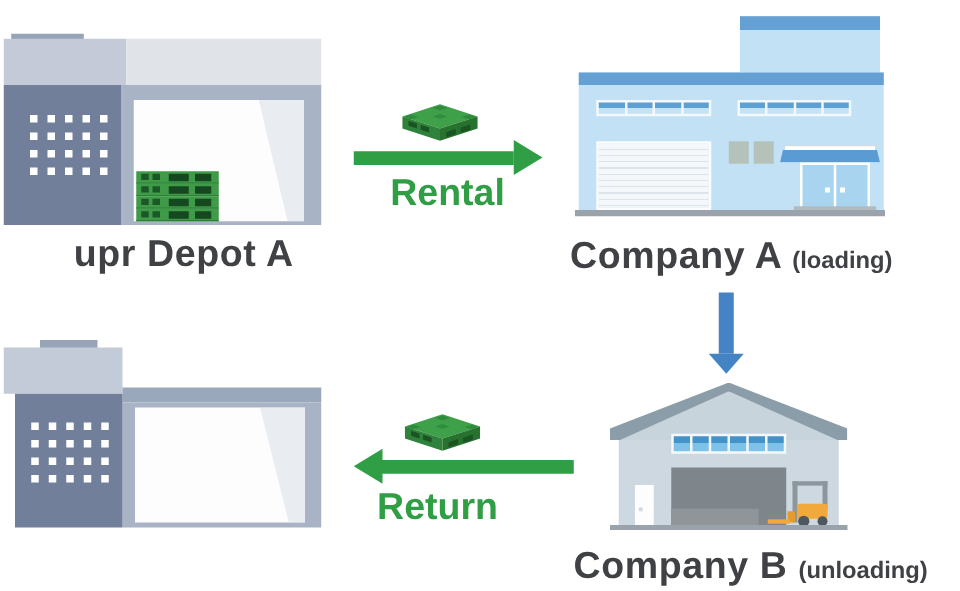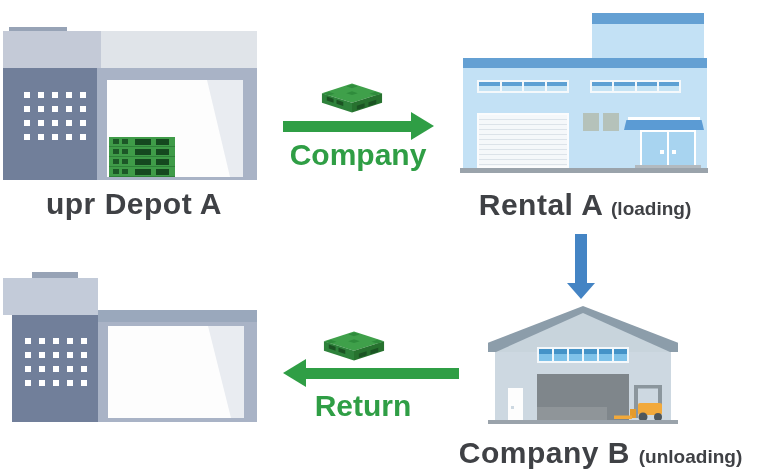--- a/index.html
+++ b/index.html
@@ -70,40 +70,40 @@
           <span></span>
           <span></span>
           <span></span>
           <span></span>
           <span></span>
           <span></span>
           <span></span>
         </div>
     </div>
   </div>
-  <div class="a label" style="left:14px;top:187px;width:240px;">upr Depot A</div>
+  <div class="a label" style="left:27px;top:187px;width:240px;">upr Depot A</div>
 
   <div class="a" style="left:320px;top:82px;width:64px;height:32px;">
     <svg width="64" height="32" viewBox="0 0 66 32">
       <polygon points="33,1 64,11 33,21 2,11" fill="#3fa04a"></polygon>
       <polygon points="2,11 33,21 33,31 2,21" fill="#2e823b"></polygon>
       <polygon points="33,21 64,11 64,21 33,31" fill="#27722f"></polygon>
       <polygon points="33,2 39,4 33,6 27,4" fill="#2f8c3c"></polygon>
       <polygon points="9,9.5 15,11.5 9,13.5 3,11.5" fill="#2f8c3c"></polygon>
       <polygon points="57,9.5 63,11.5 57,13.5 51,11.5" fill="#2f8c3c"></polygon>
       <polygon points="33,9 39,11 33,13 27,11" fill="#2f8c3c"></polygon>
       <polygon points="7,14.5 14,16.8 14,21 7,18.7" fill="#1b5323"></polygon>
       <polygon points="17,17.8 24,20.1 24,24.3 17,22" fill="#1b5323"></polygon>
       <polygon points="38,24 46,21.4 46,25.6 38,28.2" fill="#1b5323"></polygon>
       <polygon points="50,20.3 58,17.7 58,21.9 50,24.5" fill="#1b5323"></polygon>
     </svg>
   </div>
   <div class="a shaft" style="left:283px;top:121px;width:128px;height:11px;"></div>
   <div class="a tri" style="left:411px;top:112px;border-top:14px solid transparent;border-bottom:14px solid transparent;border-left:23px solid var(--green);"></div>
-  <div class="a flow-label green-text" style="left:283px;top:138px;width:150px;">Company</div>
+  <div class="a flow-label green-text" style="left:283px;top:138px;width:150px;">Rental</div>
 
   <div class="a" style="left:460px;top:13px;width:248px;height:160px;">
     <div class="a" style="left:132px;top:0;width:112px;height:45px;background:#c3e1f5;border-top:11px solid #64a0d3;box-sizing:border-box;"></div>
     <div class="a" style="left:3px;top:45px;width:244px;height:110px;background:#c3e1f5;border-top:10px solid #64a0d3;box-sizing:border-box;">
       <div class="a panes" style="left:14px;top:12px;width:92px;height:13px;">
           <span></span>
           <span></span>
           <span></span>
           <span></span>
         </div>
@@ -124,21 +124,21 @@
           </span>
         <span style="flex:1;background:#a8d4f0;position:relative;">
             <span class="a" style="left:3px;top:18px;width:4px;height:4px;background:#fff;"></span>
           </span>
       </div>
       <div class="a" style="left:172px;top:97px;width:66px;height:3px;background:#b2bac0;"></div>
     </div>
     <div class="a" style="left:0;top:155px;width:248px;height:5px;background:#9aa3ab;"></div>
   </div>
   <div class="a label" style="left:415px;top:188px;width:340px;">
-    <span>Rental A</span>
+    <span>Company A</span>
     <span class="sublabel">(loading)</span>
   </div>
 
   <div class="a" style="left:575px;top:234px;width:12px;height:49px;background:var(--blue-arrow);"></div>
   <div class="a tri" style="left:567px;top:283px;border-left:14px solid transparent;border-right:14px solid transparent;border-top:16px solid var(--blue-arrow);"></div>
 
   <div class="a" style="left:488px;top:306px;width:190px;height:118px;">
     <div class="a" style="left:0;top:0;width:190px;height:46px;background:#8c9daa;clip-path:polygon(50% 0,100% 80%,100% 100%,0 100%,0 80%);"></div>
     <div class="a" style="left:8px;top:7px;width:174px;height:39px;background:#c8d4dc;clip-path:polygon(50% 0,100% 100%,0 100%);"></div>
     <div class="a" style="left:7px;top:46px;width:176px;height:68px;background:#cdd8e1;"></div>
@@ -185,21 +185,21 @@
       <polygon points="57,9.5 63,11.5 57,13.5 51,11.5" fill="#2f8c3c"></polygon>
       <polygon points="33,9 39,11 33,13 27,11" fill="#2f8c3c"></polygon>
       <polygon points="7,14.5 14,16.8 14,21 7,18.7" fill="#1b5323"></polygon>
       <polygon points="17,17.8 24,20.1 24,24.3 17,22" fill="#1b5323"></polygon>
       <polygon points="38,24 46,21.4 46,25.6 38,28.2" fill="#1b5323"></polygon>
       <polygon points="50,20.3 58,17.7 58,21.9 50,24.5" fill="#1b5323"></polygon>
     </svg>
   </div>
   <div class="a shaft" style="left:304px;top:368px;width:155px;height:11px;"></div>
   <div class="a tri" style="left:283px;top:359px;border-top:14px solid transparent;border-bottom:14px solid transparent;border-right:23px solid var(--green);"></div>
-  <div class="a flow-label green-text" style="left:288px;top:389px;width:150px;">Return</div>
+  <div class="a flow-label green-text" style="left:275px;top:389px;width:150px;">Return</div>
 
   <div class="a" style="left:3px;top:272px;width:254px;height:152px;">
     <div class="a" style="left:29px;top:0;width:46px;height:8px;background:#97a3b6;"></div>
     <div class="a" style="left:0;top:6px;width:95px;height:37px;background:#c3cbd9;"></div>
     <div class="a" style="left:95px;top:38px;width:159px;height:12px;background:#9aa8bc;"></div>
     <div class="a" style="left:95px;top:50px;width:159px;height:100px;background:#a9b3c6;">
       <div class="a interior" style="left:10px;top:4px;width:136px;height:92px;">
         <div class="panel"></div>
       </div>
     </div>

